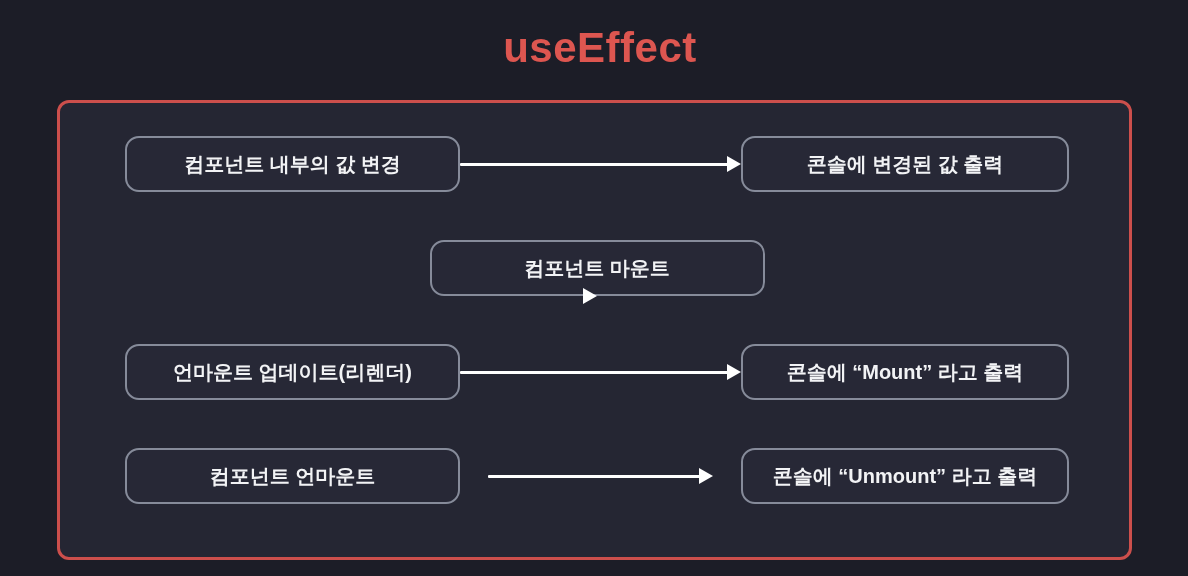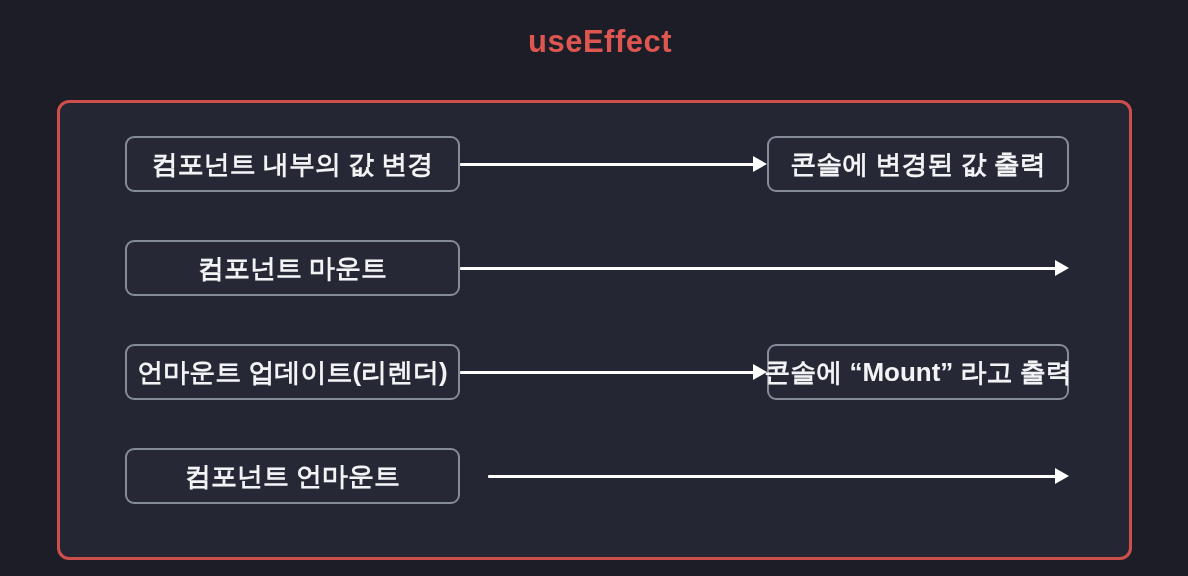--- a/index.html
+++ b/index.html
@@ -14,21 +14,21 @@
     font-family: "Liberation Sans", "DejaVu Sans", sans-serif;
     overflow: hidden;
   }
   .title {
     position: absolute;
     top: 24px;
     left: 12px;
     right: 0;
     margin: 0;
     text-align: center;
-    font-size: 31px;
+    font-size: 42px;
     font-weight: 700;
     letter-spacing: 0.5px;
     color: var(--title, #dd5650);
   }
   .panel {
     position: absolute;
     left: 57px;
     top: 100px;
     width: 1075px;
     height: 460px;
@@ -39,39 +39,39 @@
   }
   .row {
     position: absolute;
     left: 65px;
     right: 60px;
     height: 56px;
     display: flex;
     align-items: center;
   }
   .row.r0 { top: 33px; }
-  .row.r1 { top: 137px; }
+  .row.r1 { top: 137px; flex-direction: column; }
   .row.r2 { top: 241px; }
   .row.r3 { top: 345px; gap: 28px; }
   .box {
     height: 100%;
     box-sizing: border-box;
     display: flex;
     align-items: center;
     justify-content: center;
     border: 2px solid var(--box-border, #868b9a);
-    border-radius: 9px;
+    border-radius: 14px;
     background: var(--box-bg, #272836);
     color: var(--text, #f2f3f5);
-    font-size: 26px;
+    font-size: 20px;
     font-weight: 700;
     white-space: nowrap;
   }
   .box.left  { width: 335px; }
-  .box.right { width: 302px; }
+  .box.right { width: 328px; }
   .arrow {
     flex: 1;
     position: relative;
     height: 100%;
   }
   .arrow .line {
     position: absolute;
     left: 0;
     right: 11px;
     top: 50%;
@@ -124,15 +124,16 @@
     </div>
     <div class="box right">콘솔에 “Mount” 라고 출력</div>
   </div>
 
   <div class="row r3">
     <div class="box left">컴포넌트 언마운트</div>
     <div class="arrow">
       <span class="line"></span>
       <span class="head"></span>
     </div>
+    <div class="box right">콘솔에 “Unmount” 라고 출력</div>
   </div>
 
 </div>
 
 </body></html>

